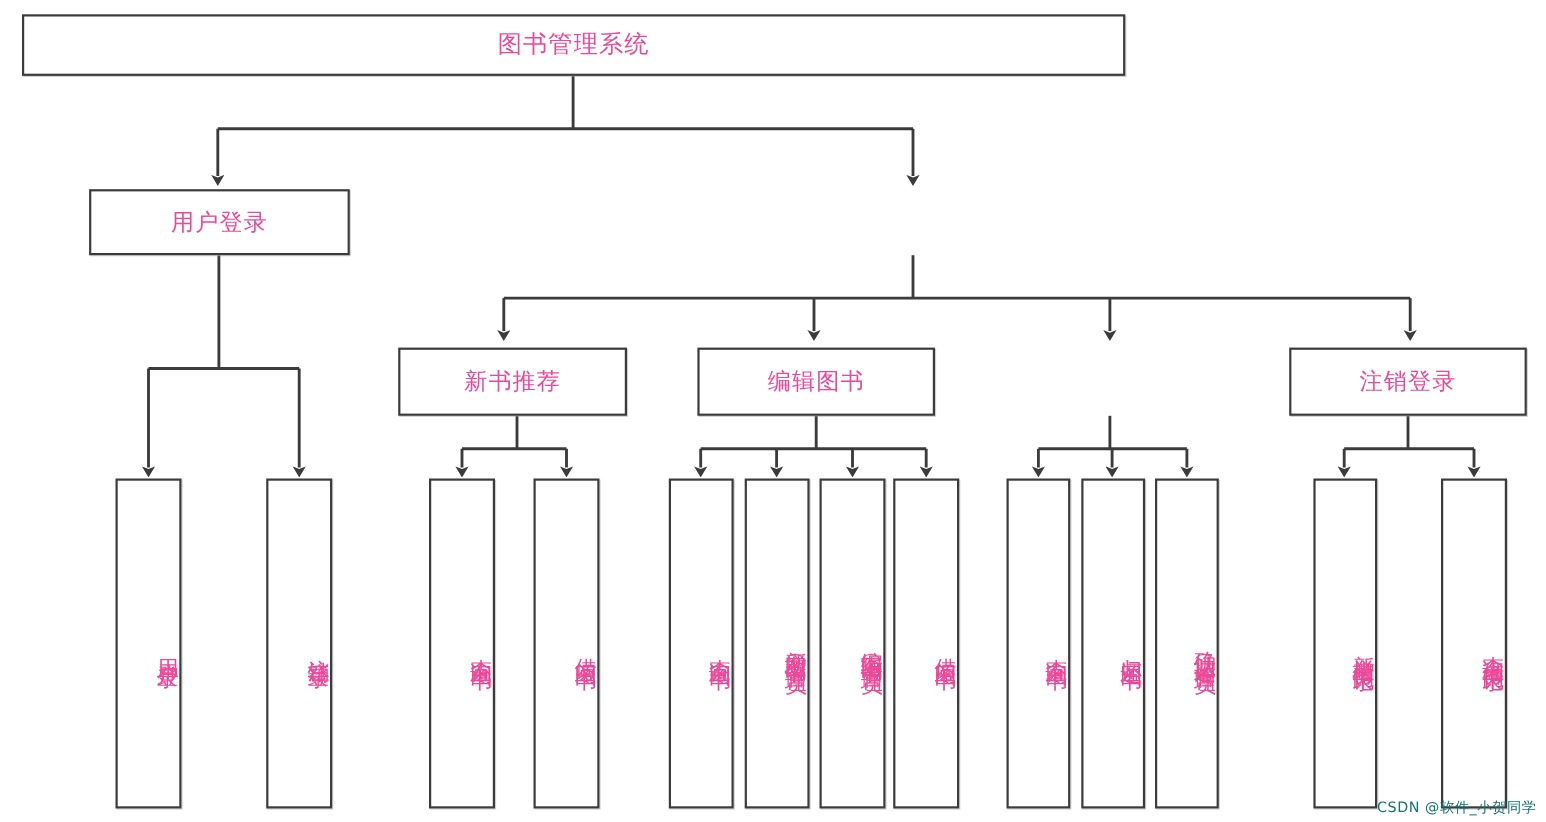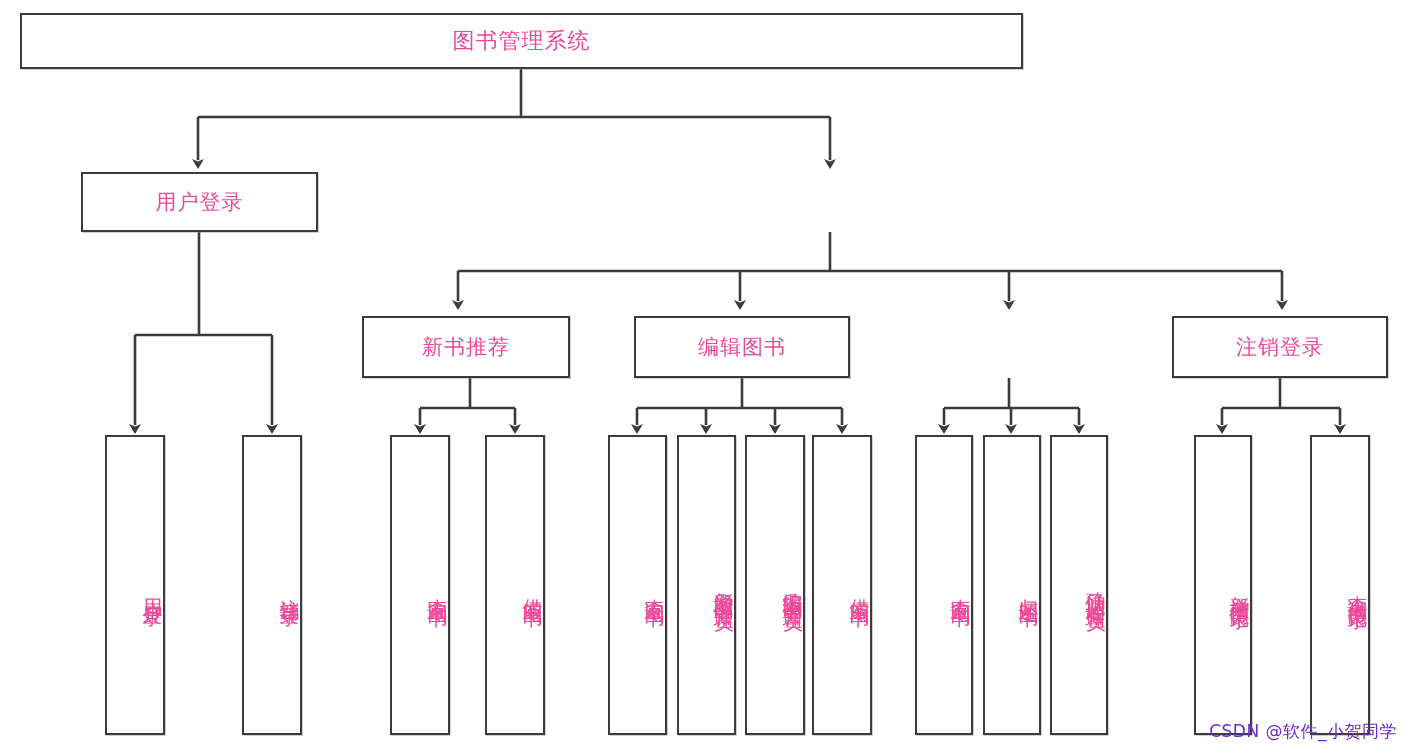--- a/index.html
+++ b/index.html
@@ -58,22 +58,22 @@
   }
   .node.leaf .label {
     writing-mode: vertical-rl;
     text-orientation: upright;
     display: block;
   }
   .watermark {
     position: absolute;
     right: 8px;
     bottom: 4px;
-    font-size: 17px;
-    color: #6d28d9;
+    font-size: 13px;
+    color: #0f766e;
     letter-spacing: 0.5px;
     white-space: nowrap;
   }
 </style>
 </head>
 <body>
 
 <div id="canvas">
 
   <svg class="wires" viewBox="0 0 1405 747">

